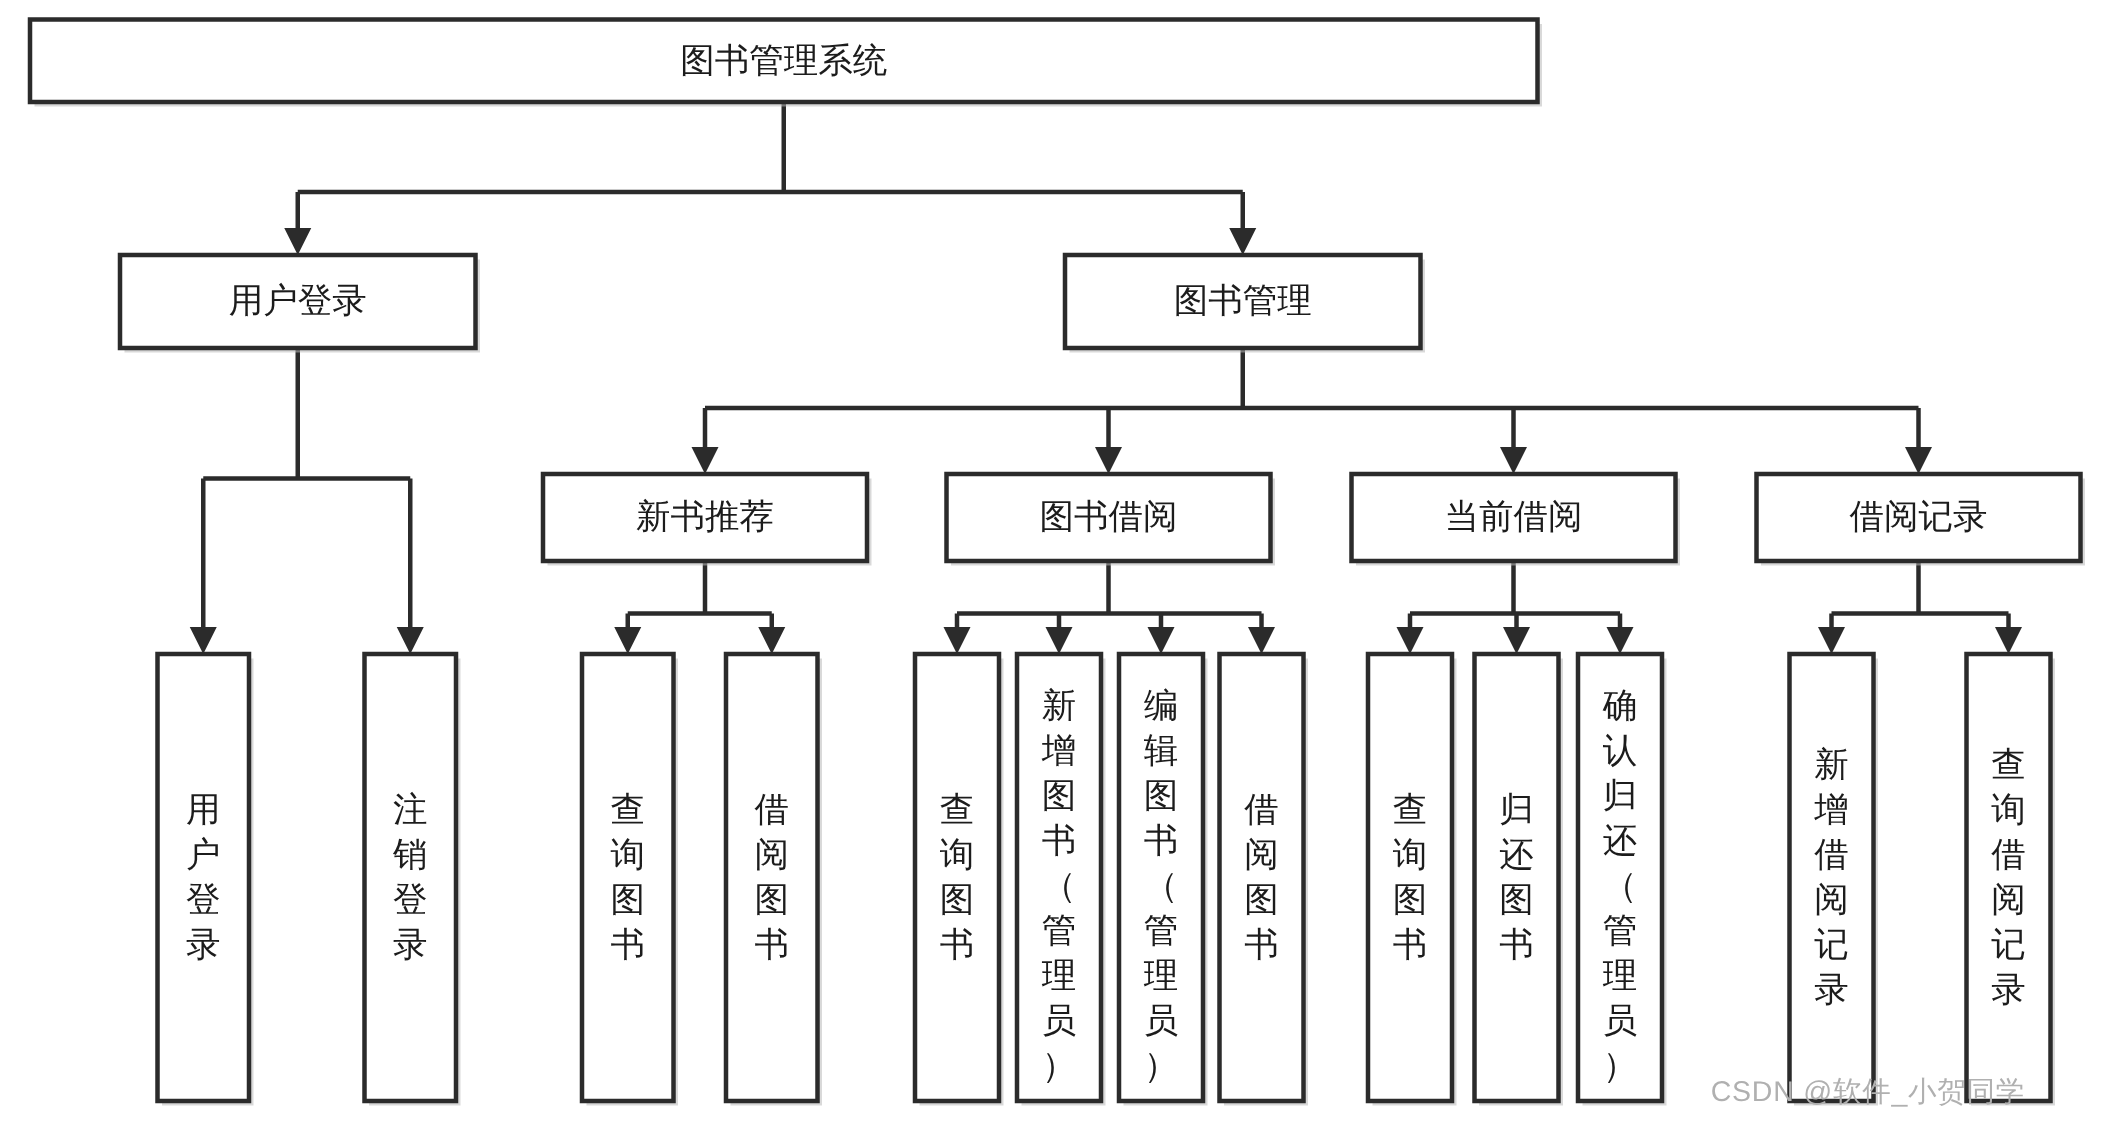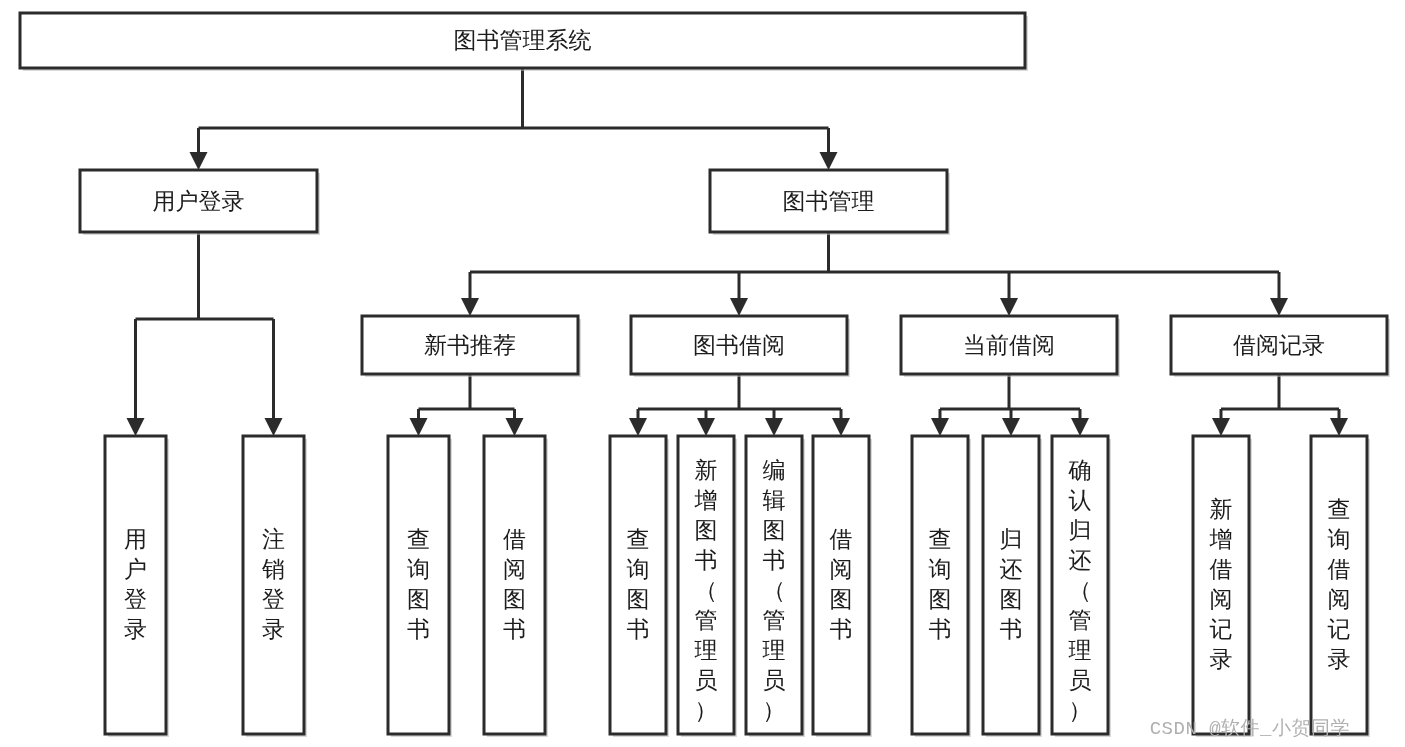--- a/index.html
+++ b/index.html
@@ -54,21 +54,21 @@
   .leaf-label {
     font-family: "DejaVu Sans", "Liberation Sans", sans-serif;
     font-size: 23px;
     fill: #1c1c1c;
     text-anchor: middle;
   }
   .watermark {
     position: absolute;
     right: 14px;
     bottom: 6px;
-    font-family: Liberation Mono, monospace;
+    font-family: Liberation Sans, sans-serif;
     font-size: 19px;
     color: #b0b0b0;
     white-space: nowrap;
     letter-spacing: 0.5px;
   }
 </style>
 </head>
 <body>
 
 <div id="diagram-root">

